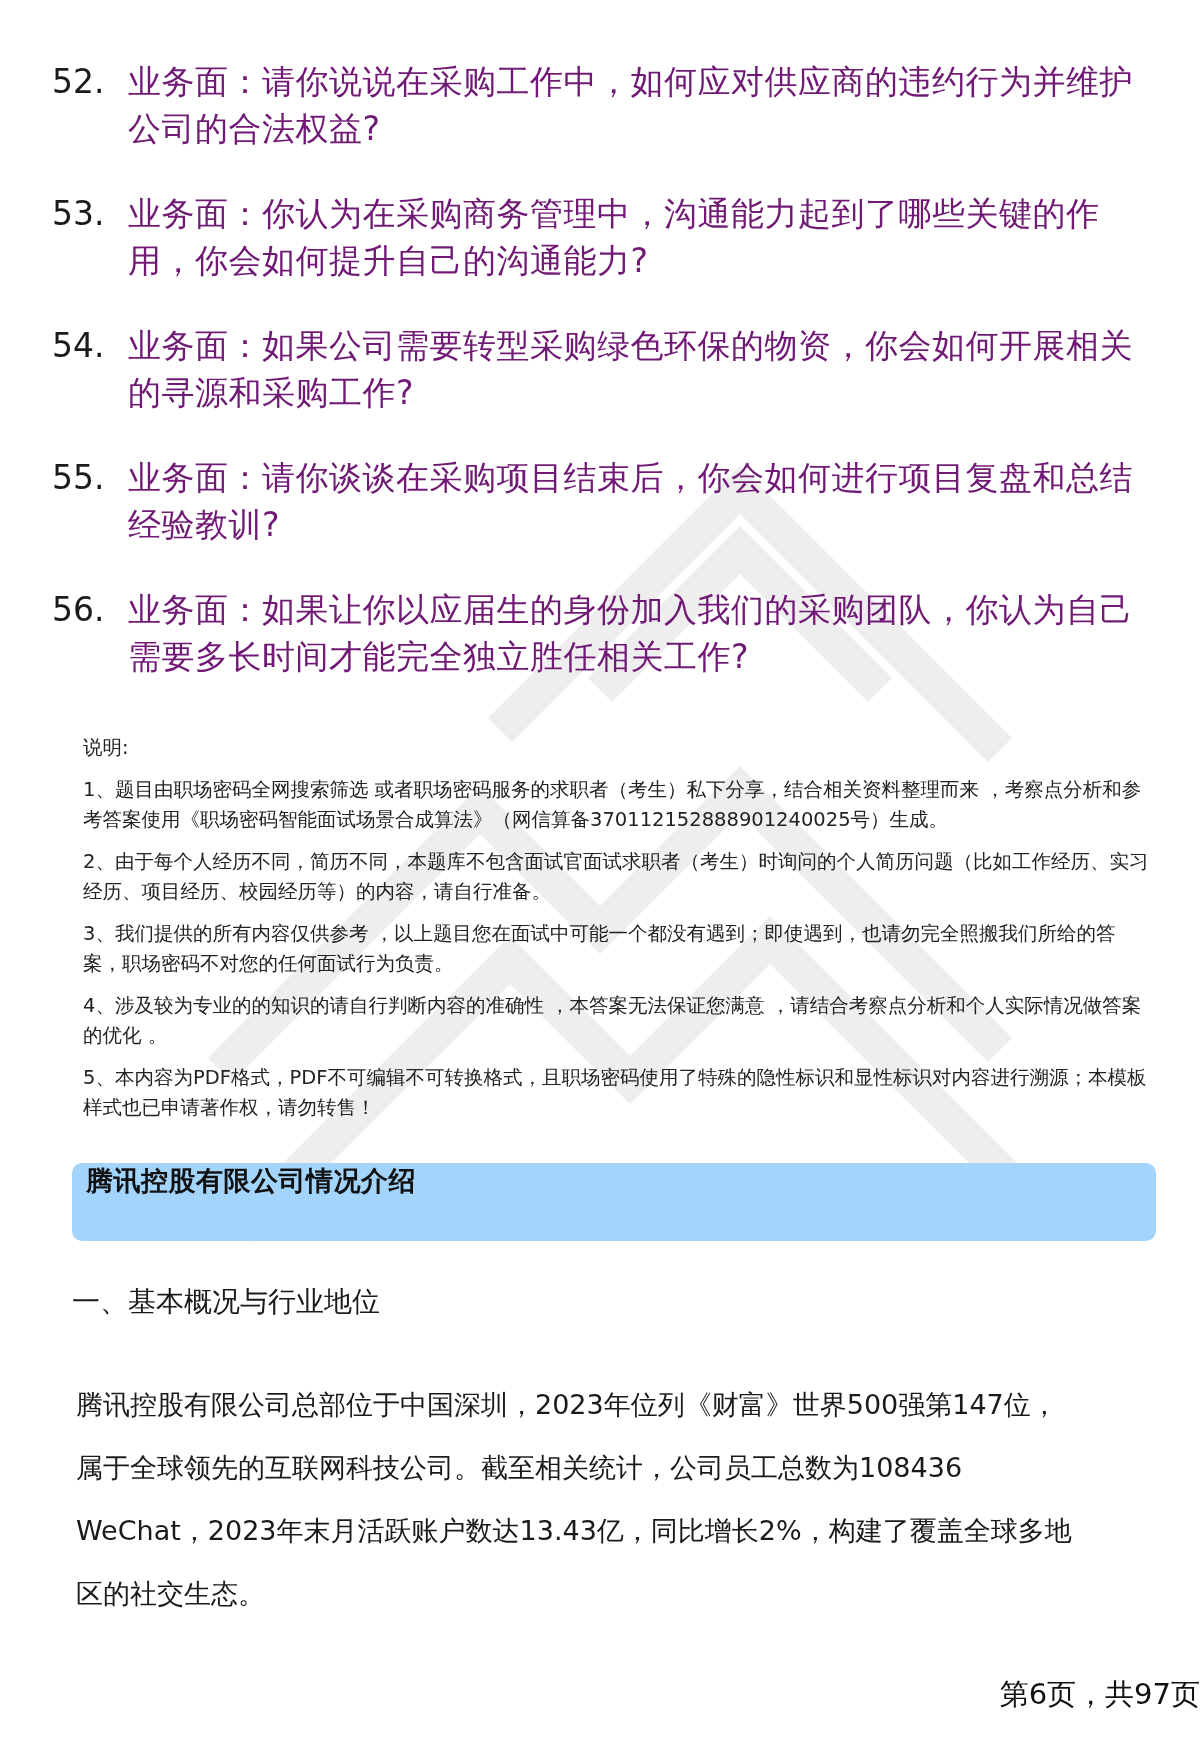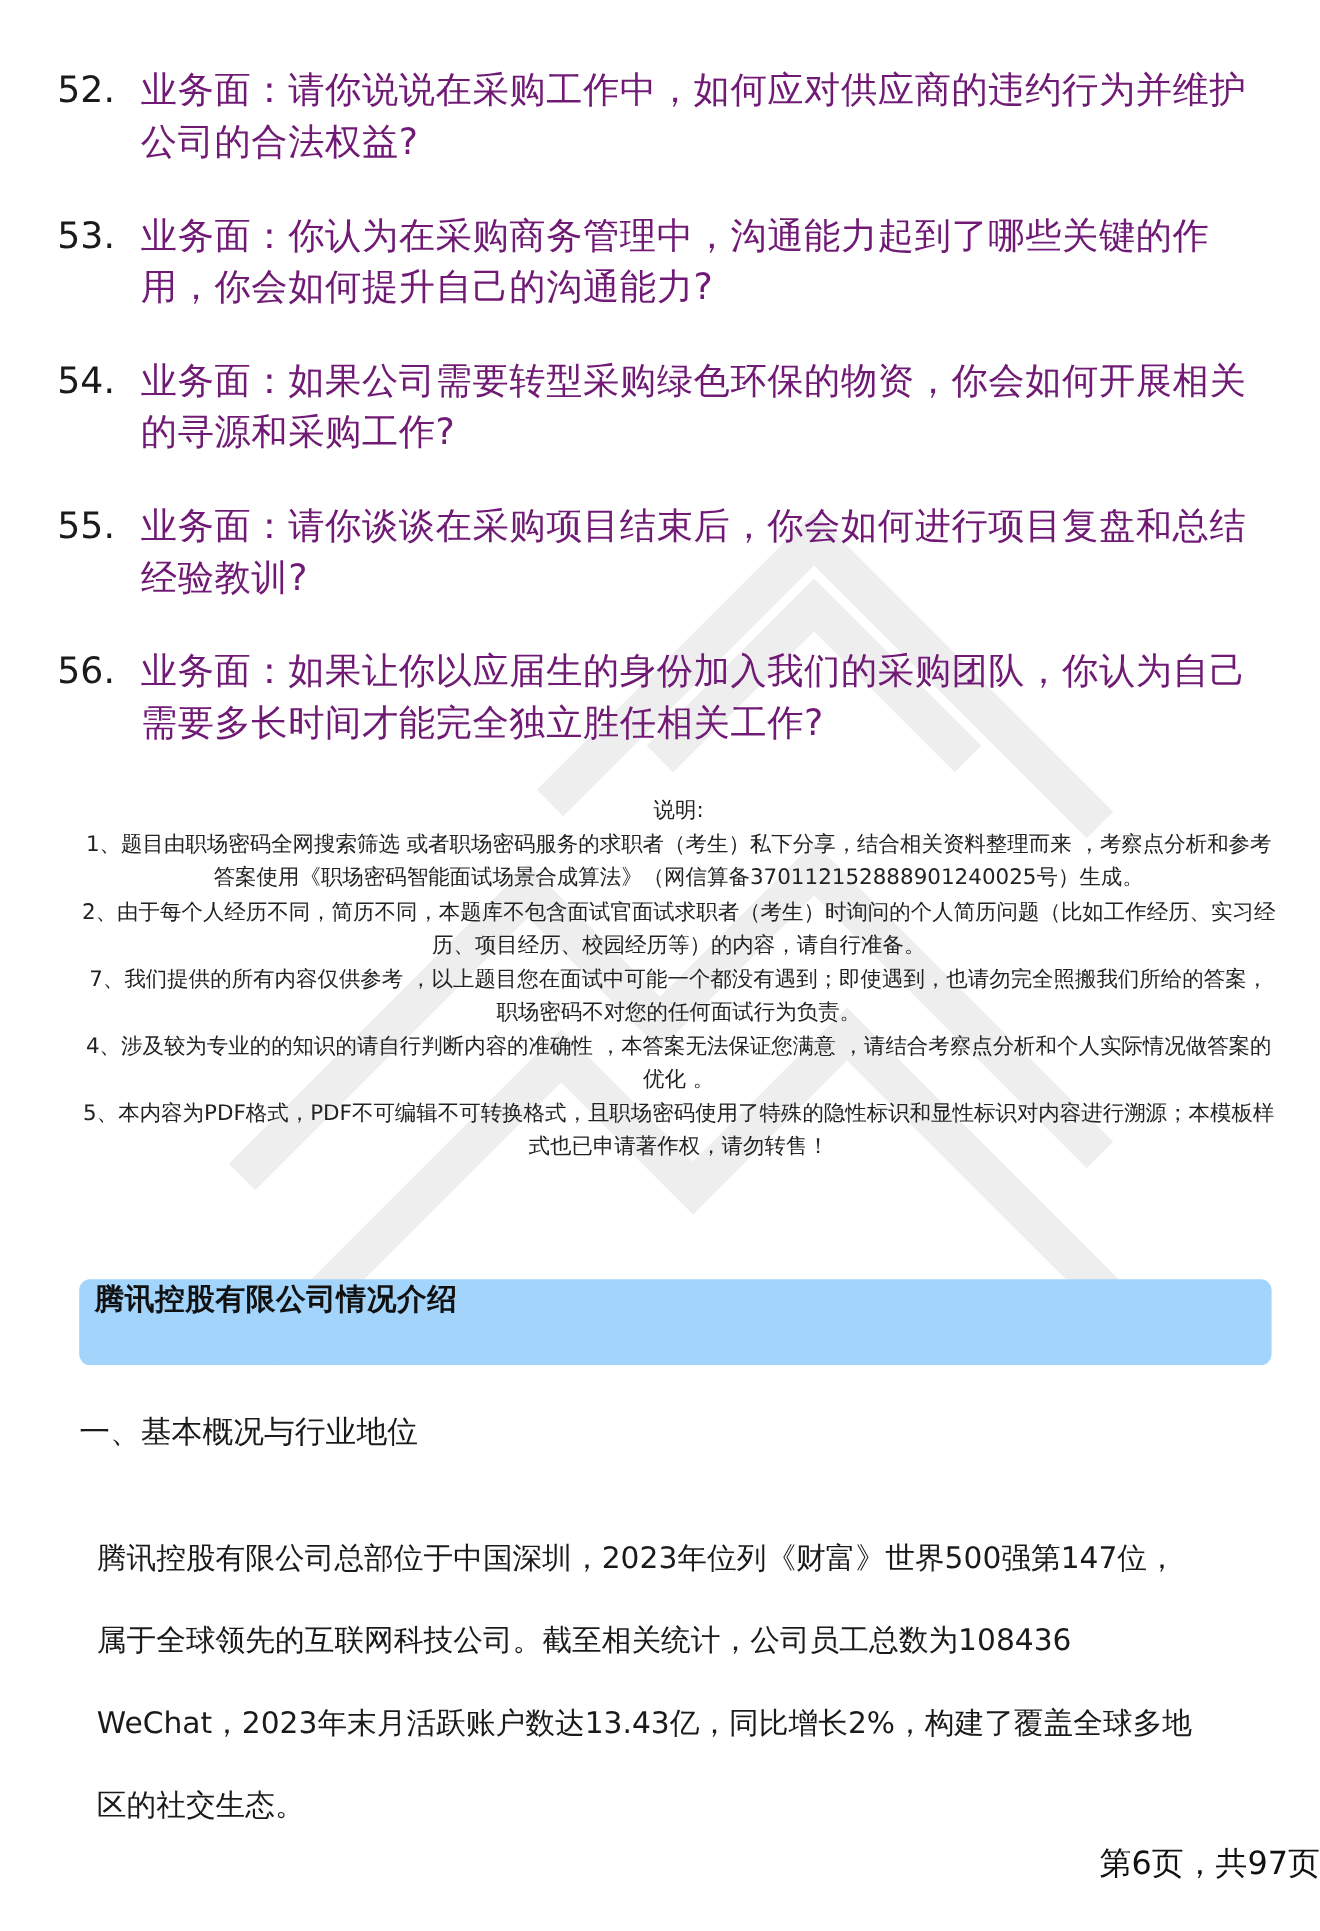--- a/index.html
+++ b/index.html
@@ -55,21 +55,21 @@
   }
   .notes {
     position: absolute;
     left: 72px;
     top: 722px;
     width: 1090px;
     font-size: 19.5px;
     line-height: 30.5px;
     color: #222222;
   }
-  .notes .note-line { margin: 0; text-align: center; }
+  .notes .note-line { margin: 11px; }
   .banner {
     position: absolute;
     left: 72px;
     top: 1163px;
     width: 1084px;
     height: 78px;
     background: #a3d4fb;
     border-radius: 10px;
     display: flex;
     align-items: flex-start;
@@ -91,21 +91,21 @@
   }
   .body-text {
     position: absolute;
     left: 72px;
     top: 1371px;
     width: 1095px;
     font-size: 27px;
     line-height: 59px;
     color: #1a1a1a;
   }
-  .body-text p { margin: 16px; }
+  .body-text p { margin: 4px; }
   .footer {
     position: absolute;
     left: 0;
     width: 1200px;
     top: 1674px;
     text-align: right;
     font-size: 29px;
     line-height: 40px;
     color: #111111;
   }
@@ -144,21 +144,21 @@
     <div class="q-item">
       <span class="q-num">56.</span>
       <span class="q-text">业务面：如果让你以应届生的身份加入我们的采购团队，你认为自己需要多长时间才能完全独立胜任相关工作?</span>
     </div>
   </div>
 
   <div class="notes">
     <p class="note-line">说明:</p>
     <p class="note-line">1、题目由职场密码全网搜索筛选 或者职场密码服务的求职者（考生）私下分享，结合相关资料整理而来 ，考察点分析和参考答案使用《职场密码智能面试场景合成算法》（网信算备370112152888901240025号）生成。</p>
     <p class="note-line">2、由于每个人经历不同，简历不同，本题库不包含面试官面试求职者（考生）时询问的个人简历问题（比如工作经历、实习经历、项目经历、校园经历等）的内容，请自行准备。</p>
-    <p class="note-line">7、我们提供的所有内容仅供参考 ，以上题目您在面试中可能一个都没有遇到；即使遇到，也请勿完全照搬我们所给的答案，职场密码不对您的任何面试行为负责。</p>
+    <p class="note-line">3、我们提供的所有内容仅供参考 ，以上题目您在面试中可能一个都没有遇到；即使遇到，也请勿完全照搬我们所给的答案，职场密码不对您的任何面试行为负责。</p>
     <p class="note-line">4、涉及较为专业的的知识的请自行判断内容的准确性 ，本答案无法保证您满意 ，请结合考察点分析和个人实际情况做答案的优化 。</p>
     <p class="note-line">5、本内容为PDF格式，PDF不可编辑不可转换格式，且职场密码使用了特殊的隐性标识和显性标识对内容进行溯源；本模板样式也已申请著作权，请勿转售！</p>
   </div>
 
   <div class="banner">
     <span class="banner-title">腾讯控股有限公司情况介绍</span>
   </div>
 
   <div class="section-heading">一、基本概况与行业地位</div>
 

